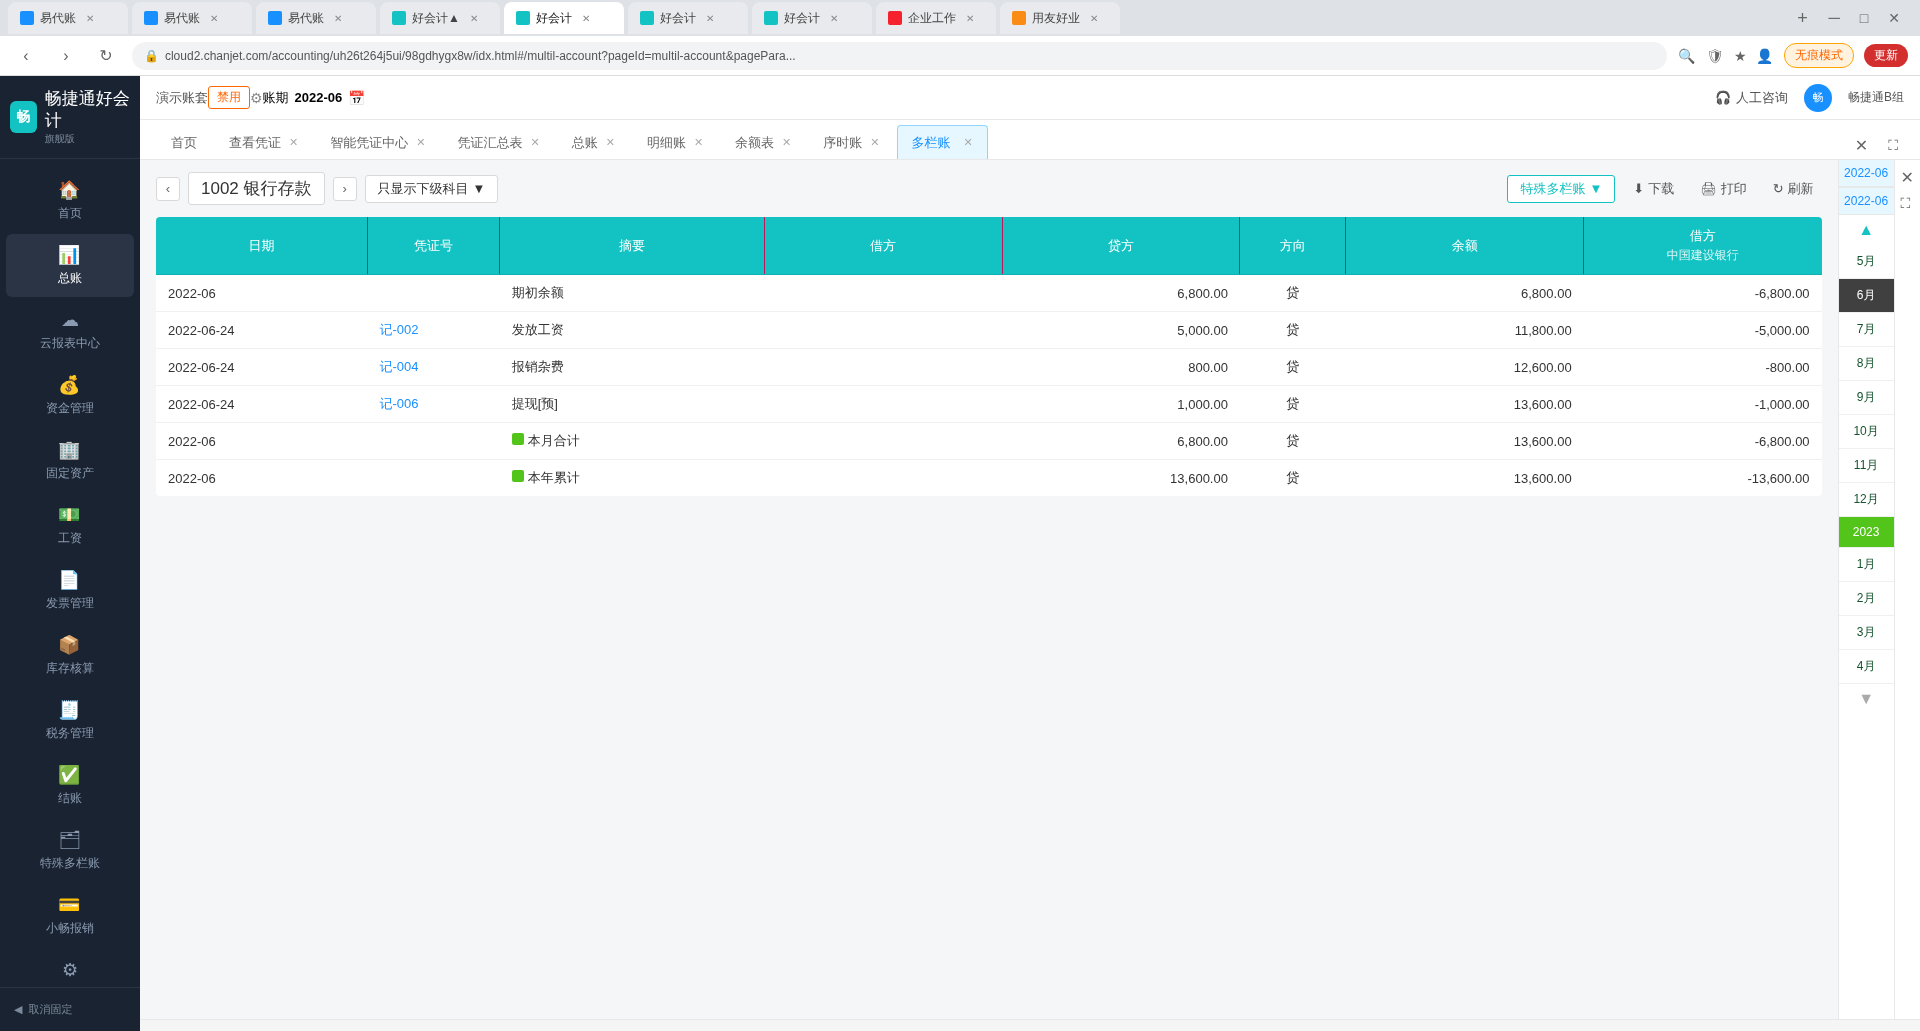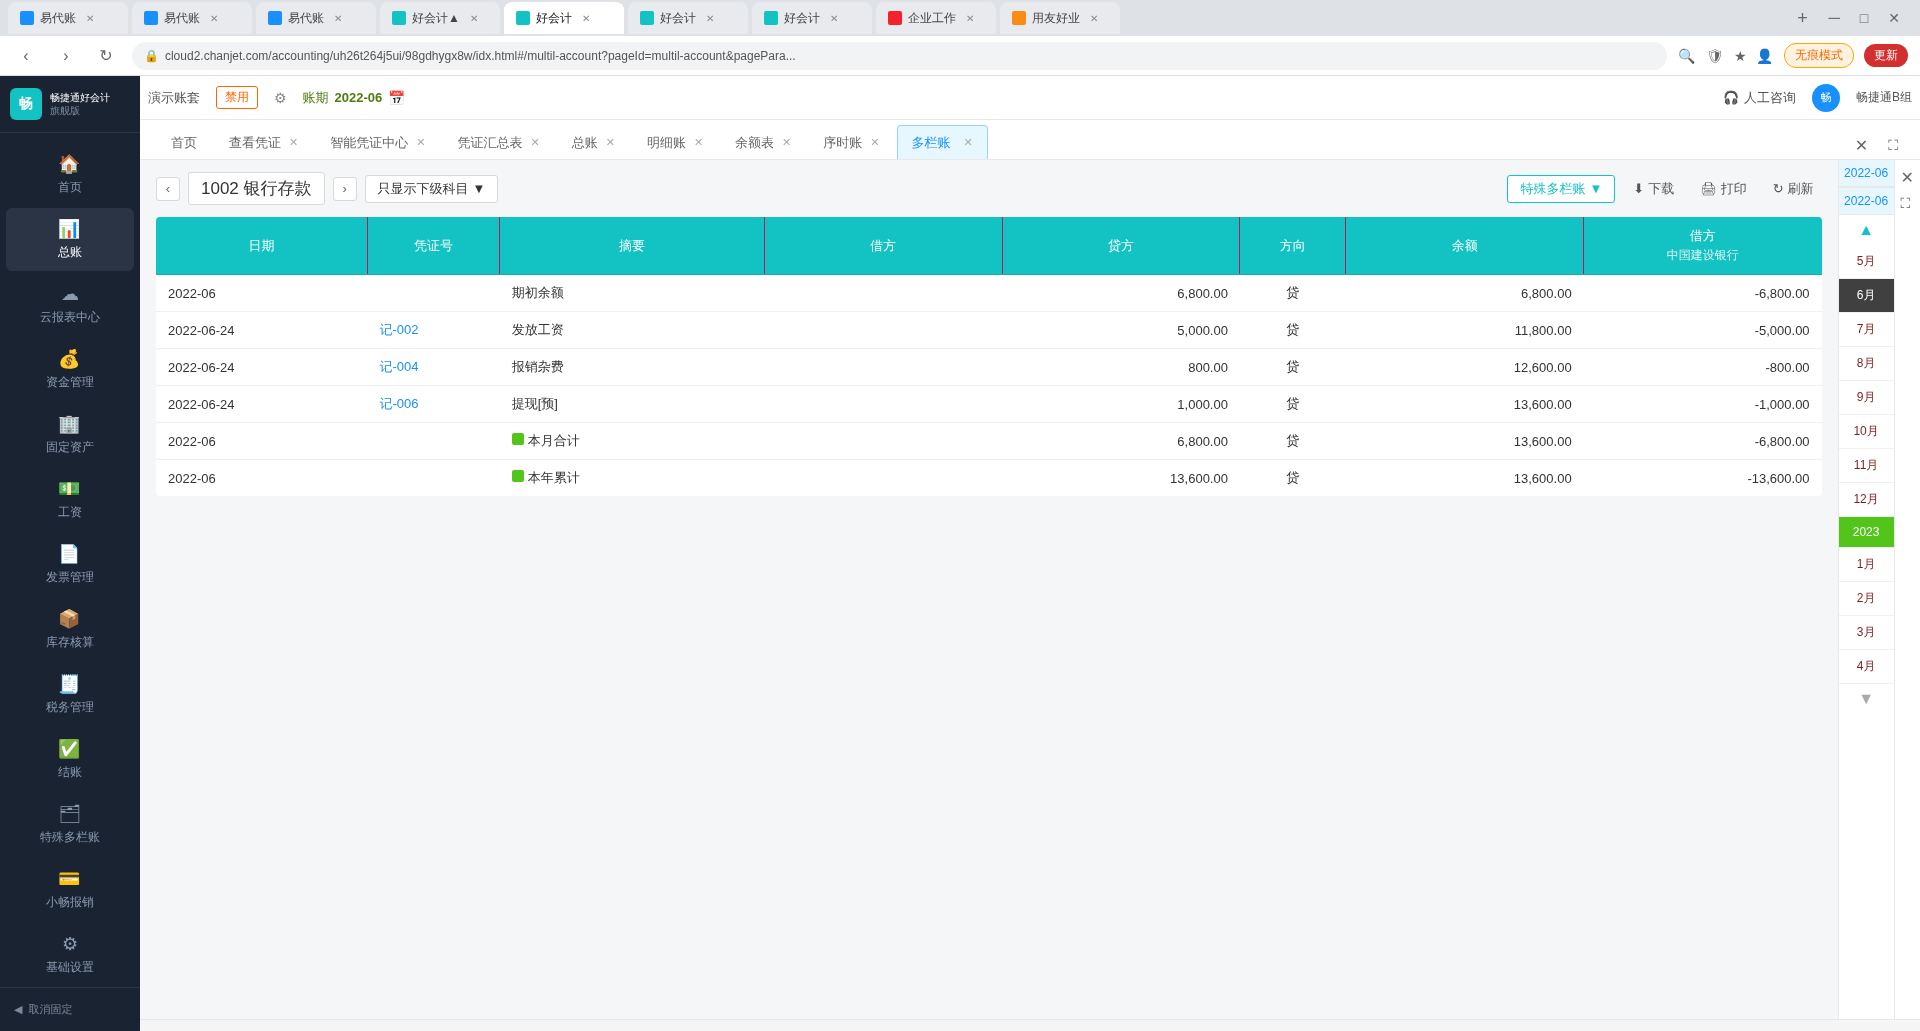--- a/index.html
+++ b/index.html
@@ -22,36 +22,36 @@
     .update-btn { background: #d32f2f; color: #fff; border-radius: 12px; padding: 3px 10px; font-size: 12px; cursor: pointer; }
 
     
     .app-layout { display: flex; height: calc(1031px - 76px); }
 
     
     .sidebar { width: 140px; background: #1a2332; display: flex; flex-direction: column; height: 100%; }
     .sidebar-logo { padding: 12px 10px; border-bottom: 1px solid #2a3444; }
     .logo-box { display: flex; align-items: center; gap: 8px; }
     .logo-icon { width: 32px; height: 32px; background: #13c2c2; border-radius: 6px; display: flex; align-items: center; justify-content: center; color: #fff; font-size: 14px; font-weight: bold; }
-    .logo-text { color: #fff; font-size: 10px; line-height: 1.3; }
+    .logo-text { color: #fff; font-size: 17px; line-height: 1.3; }
     .logo-sub { color: #7a8a9a; font-size: 10px; }
     .sidebar-nav { flex: 1; padding: 8px 0; overflow-y: auto; }
     .nav-item { display: flex; flex-direction: column; align-items: center; padding: 10px 8px; cursor: pointer; color: #8a9ab0; font-size: 12px; gap: 4px; border-radius: 6px; margin: 2px 6px; }
     .nav-item.active { background: #2a3444; color: #fff; }
     .nav-item .nav-icon { font-size: 18px; }
     .sidebar-bottom { padding: 8px 6px; border-top: 1px solid #2a3444; }
     .unpin-btn { display: flex; align-items: center; gap: 6px; color: #7a8a9a; font-size: 11px; cursor: pointer; padding: 6px 8px; border-radius: 4px; }
 
     
     .main-content { flex: 1; display: flex; flex-direction: column; background: #f5f6f8; overflow: hidden; }
 
     
-    .top-toolbar { background: #fff; height: 44px; display: flex; align-items: center; padding: 0 8px; gap: 16px; border-bottom: 1px solid #e8e8e8; }
+    .top-toolbar { background: #fff; height: 44px; display: flex; align-items: center; padding: 0 16px; border-bottom: 1px solid #e8e8e8; }
     .demo-badge { background: #fff; border: 1px solid #ff6600; color: #ff6600; padding: 2px 8px; border-radius: 3px; font-size: 12px; }
-    .period-info { display: flex; align-items: center; gap: 6px; color: #4d7c0f; font-size: 13px; }
+    .period-info { display: flex; align-items: center; gap: 6px; color: #000000; font-size: 13px; }
     .toolbar-right { margin-left: auto; display: flex; align-items: center; gap: 16px; }
     .consult-btn { display: flex; align-items: center; gap: 4px; color: #555; font-size: 13px; cursor: pointer; }
     .user-avatar { width: 28px; height: 28px; border-radius: 50%; background: #1890ff; display: flex; align-items: center; justify-content: center; color: #fff; font-size: 11px; }
     .user-name { font-size: 12px; color: #555; }
 
     
     .tab-bar { background: #fff; height: 40px; display: flex; align-items: flex-end; padding: 0 16px; gap: 2px; border-bottom: 1px solid #e8e8e8; overflow-x: auto; }
     .page-tab { display: flex; align-items: center; height: 34px; padding: 0 14px; border-radius: 4px 4px 0 0; font-size: 13px; cursor: pointer; color: #666; gap: 6px; white-space: nowrap; border: 1px solid transparent; border-bottom: none; }
     .page-tab.active { background: #e6f7ff; color: #1890ff; border-color: #91d5ff; gap: 11px; }
     .page-tab .tab-x { font-size: 11px; color: #aaa; cursor: pointer; margin-left: 2px; }
@@ -83,21 +83,21 @@
     .text-center { text-align: center; }
     .link-text { color: #1890ff; cursor: pointer; text-decoration: none; }
     .green-dot { display: inline-block; width: 12px; height: 12px; background: #52c41a; border-radius: 2px; margin-right: 4px; }
     .multi-header { display: flex; flex-direction: column; align-items: center; }
     .multi-header .main-col { font-size: 13px; }
     .multi-header .sub-col { font-size: 12px; color: rgba(255,255,255,0.85); margin-top: 2px; }
 
     
     .date-sidebar { width: 56px; background: #fff; border-left: 1px solid #e8e8e8; display: flex; flex-direction: column; align-items: center; padding: 0; font-size: 12px; overflow-y: auto; position: relative; }
     .date-side-header { width: 100%; text-align: center; padding: 6px 4px; background: #e6f7ff; color: #1890ff; font-size: 12px; border-bottom: 1px solid #e8e8e8; }
-    .date-item { width: 100%; text-align: center; padding: 8px 4px; cursor: pointer; color: #7f1d1d; border-bottom: 1px solid #f0f0f0; }
+    .date-item { width: 100%; text-align: center; padding: 8px 4px; cursor: pointer; color: #14532d; border-bottom: 1px solid #f0f0f0; }
     .date-item.active { background: #404040; color: #fff; }
     .date-item.year-2023 { background: #52c41a; color: #fff; }
     .scroll-up { width: 100%; display: flex; justify-content: center; padding: 6px; cursor: pointer; color: #13c2c2; font-size: 16px; }
     .scroll-down { width: 100%; display: flex; justify-content: center; padding: 6px; cursor: pointer; color: #aaa; font-size: 16px; }
 
     
     .horizontal-scroll { height: 12px; background: #f5f5f5; border-top: 1px solid #e8e8e8; }
     
     
     .gear-icon { font-size: 14px; color: #888; cursor: pointer; }

